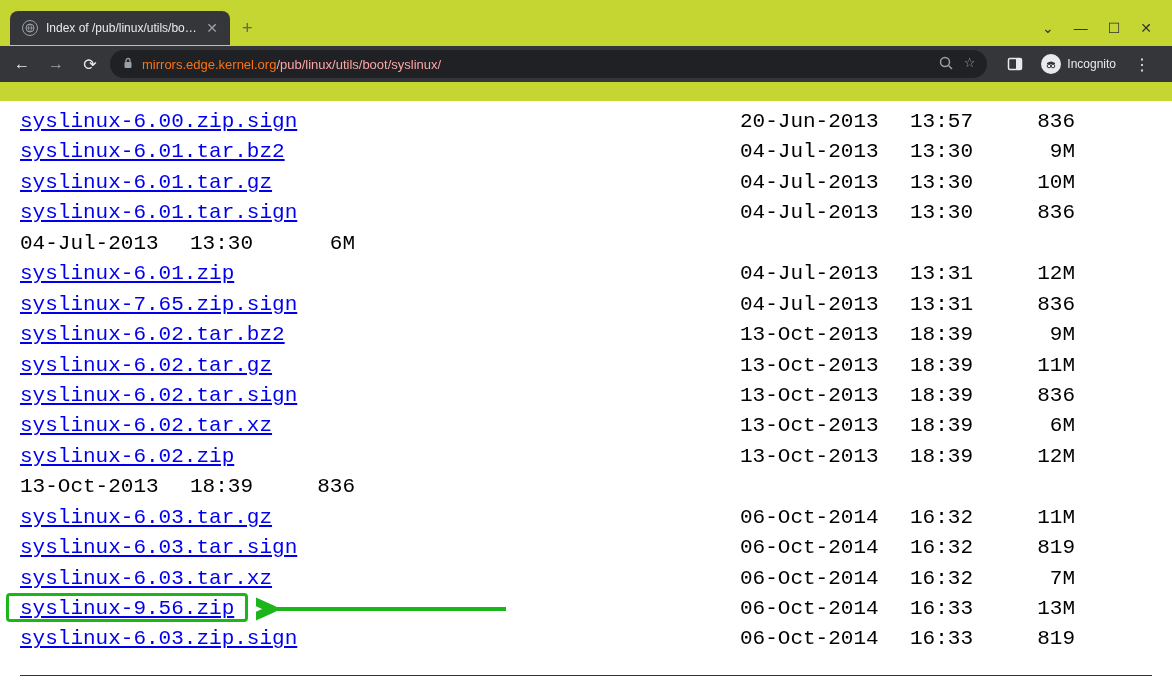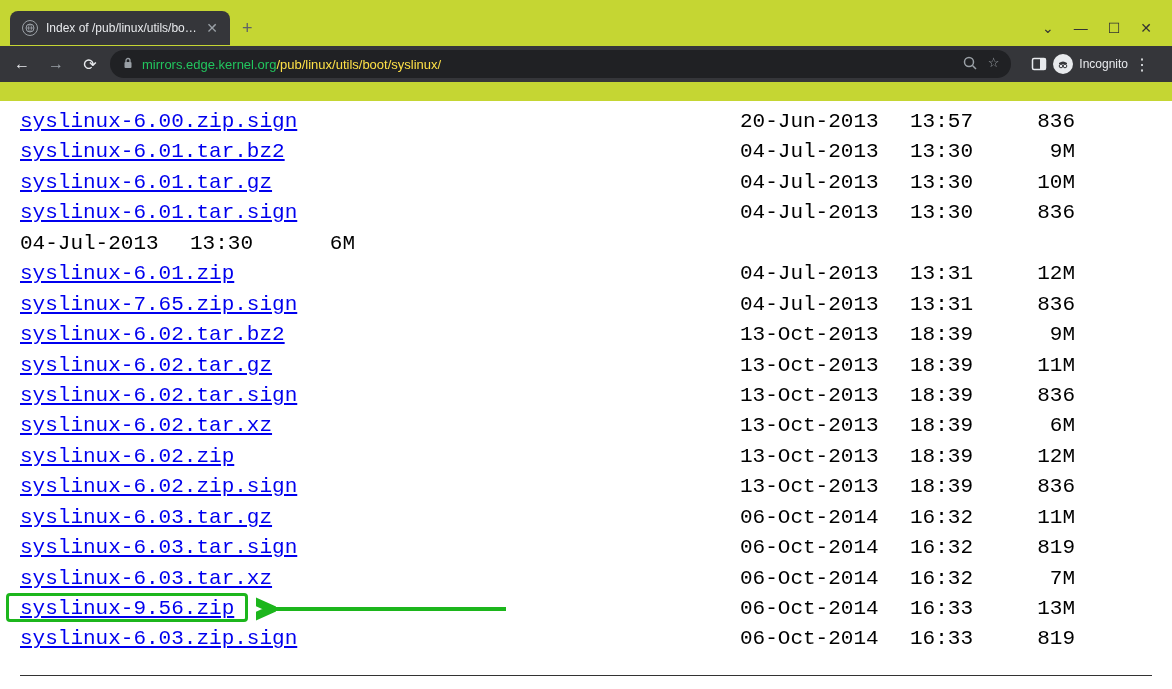--- a/index.html
+++ b/index.html
@@ -96,31 +96,32 @@
       background: #202124;
       border-radius: 16px;
       height: 28px;
       display: flex;
       align-items: center;
       padding: 0 12px;
       gap: 8px;
       font-size: 13px;
     }
     .lock-icon { color: #9aa0a6; font-size: 12px; }
-    .url-host { color: #22c55e; }
-    .url-path { color: #fde047; }
+    .url-host { color: #f97316; }
+    .url-path { color: #fca5a5; }
     .url-right-icons {
       margin-left: auto;
       display: flex;
       gap: 10px;
       color: #9aa0a6;
     }
     .toolbar-right {
       display: flex;
       align-items: center;
+      gap: 12px;
       padding: 0 8px;
     }
     .incognito-badge {
       display: flex;
       align-items: center;
       gap: 6px;
       color: #e8eaed;
       font-size: 12px;
     }
     .incognito-icon {
@@ -270,21 +271,21 @@
         <div class="listing-row"><span class="fname-col"><a href="#">syslinux-6.01.tar.gz</a></span><span class="date-col">04-Jul-2013</span><span class="time-col">13:30</span><span class="size-col">10M</span></div>
         <div class="listing-row"><span class="fname-col"><a href="#">syslinux-6.01.tar.sign</a></span><span class="date-col">04-Jul-2013</span><span class="time-col">13:30</span><span class="size-col">836</span></div>
         <div class="listing-row"><span class="date-col">04-Jul-2013</span><span class="time-col">13:30</span><span class="size-col">6M</span></div>
         <div class="listing-row"><span class="fname-col"><a href="#">syslinux-6.01.zip</a></span><span class="date-col">04-Jul-2013</span><span class="time-col">13:31</span><span class="size-col">12M</span></div>
         <div class="listing-row"><span class="fname-col"><a href="#">syslinux-7.65.zip.sign</a></span><span class="date-col">04-Jul-2013</span><span class="time-col">13:31</span><span class="size-col">836</span></div>
         <div class="listing-row"><span class="fname-col"><a href="#">syslinux-6.02.tar.bz2</a></span><span class="date-col">13-Oct-2013</span><span class="time-col">18:39</span><span class="size-col">9M</span></div>
         <div class="listing-row"><span class="fname-col"><a href="#">syslinux-6.02.tar.gz</a></span><span class="date-col">13-Oct-2013</span><span class="time-col">18:39</span><span class="size-col">11M</span></div>
         <div class="listing-row"><span class="fname-col"><a href="#">syslinux-6.02.tar.sign</a></span><span class="date-col">13-Oct-2013</span><span class="time-col">18:39</span><span class="size-col">836</span></div>
         <div class="listing-row"><span class="fname-col"><a href="#">syslinux-6.02.tar.xz</a></span><span class="date-col">13-Oct-2013</span><span class="time-col">18:39</span><span class="size-col">6M</span></div>
         <div class="listing-row"><span class="fname-col"><a href="#">syslinux-6.02.zip</a></span><span class="date-col">13-Oct-2013</span><span class="time-col">18:39</span><span class="size-col">12M</span></div>
-        <div class="listing-row"><span class="fname-col"><a href="#">syslinux-6.02.zip.sign</a></span><span class="date-col">13-Oct-2013</span><span class="time-col">18:39</span><span class="size-col">836</span></div>
+        <div class="listing-row"><span class="date-col">13-Oct-2013</span><span class="time-col">18:39</span><span class="size-col">836</span></div>
         <div class="listing-row"><span class="fname-col"><a href="#">syslinux-6.03.tar.gz</a></span><span class="date-col">06-Oct-2014</span><span class="time-col">16:32</span><span class="size-col">11M</span></div>
         <div class="listing-row"><span class="fname-col"><a href="#">syslinux-6.03.tar.sign</a></span><span class="date-col">06-Oct-2014</span><span class="time-col">16:32</span><span class="size-col">819</span></div>
         <div class="listing-row"><span class="fname-col"><a href="#">syslinux-6.03.tar.xz</a></span><span class="date-col">06-Oct-2014</span><span class="time-col">16:32</span><span class="size-col">7M</span></div>
         <div class="listing-row" id="hl-row"><span class="fname-col"><a href="#">syslinux-9.56.zip</a></span><span class="date-col">06-Oct-2014</span><span class="time-col">16:33</span><span class="size-col">13M</span></div>
         <div class="listing-row"><span class="fname-col"><a href="#">syslinux-6.03.zip.sign</a></span><span class="date-col">06-Oct-2014</span><span class="time-col">16:33</span><span class="size-col">819</span></div>
       </div>
     <hr class="end-rule">
   </div>
 
   <div class="highlight-box" id="hlbox" style="left: 6px; top: 492px; width: 242.25px; height: 29px;"></div>

